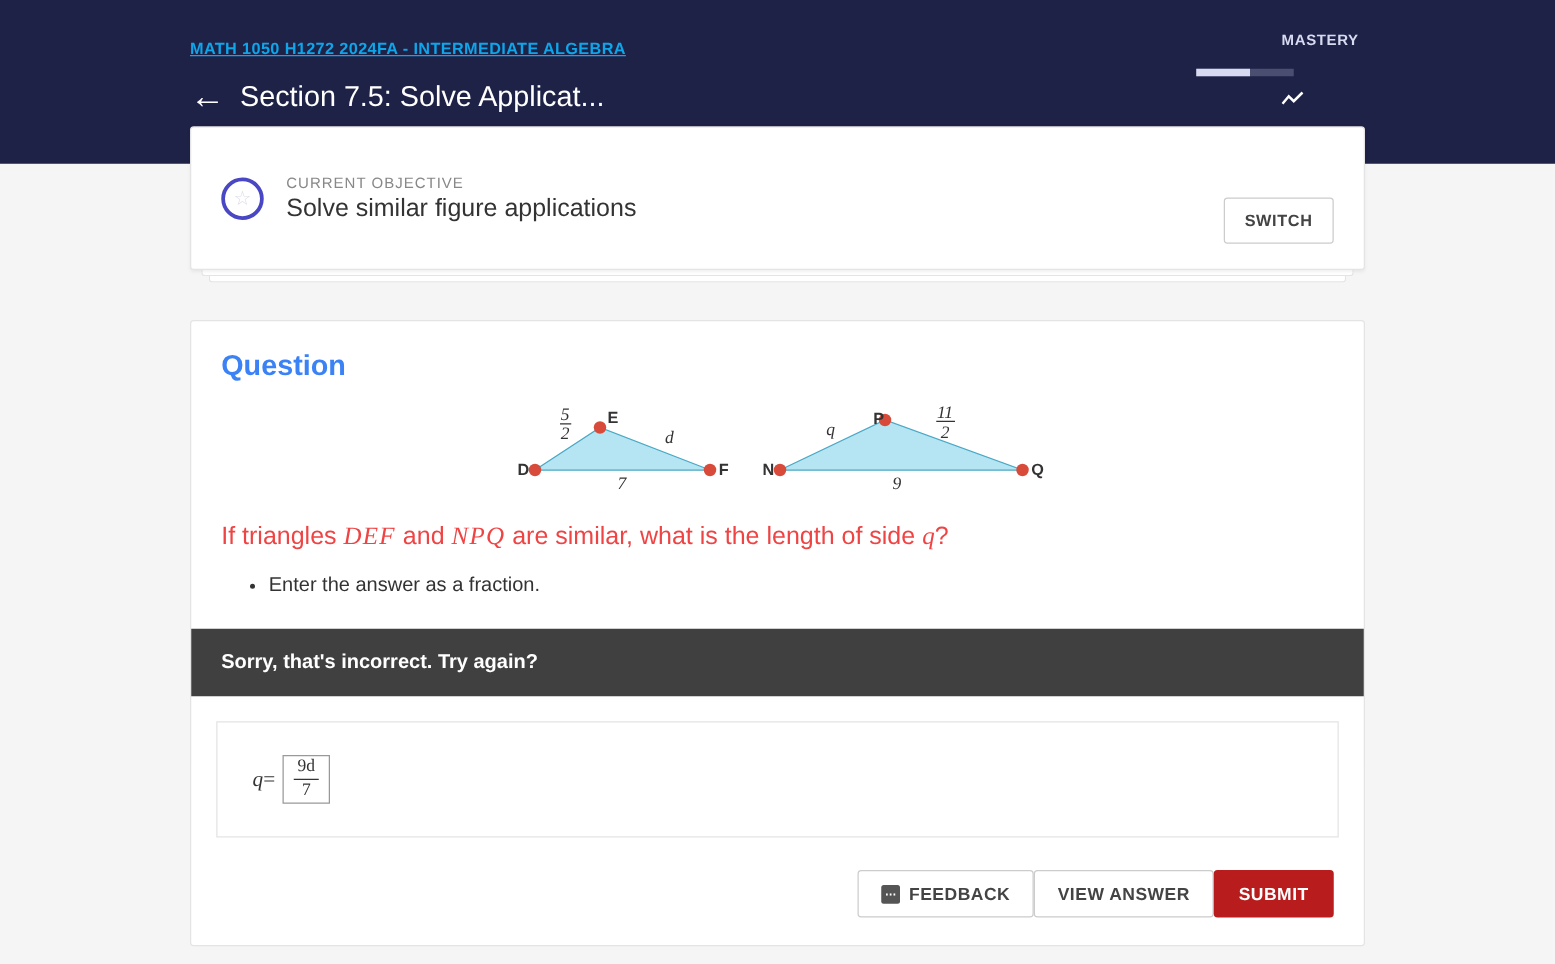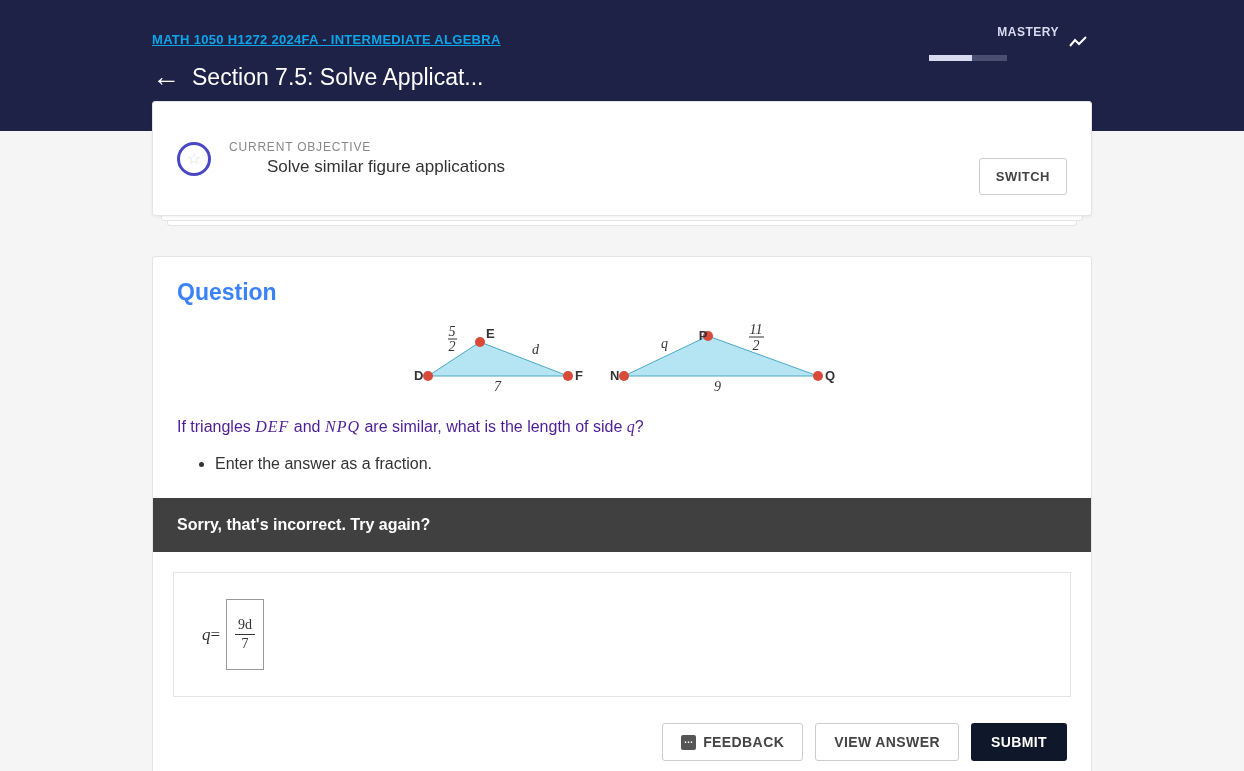--- a/index.html
+++ b/index.html
@@ -41,22 +41,22 @@
     .section-title {
       font-size: 23px;
       font-weight: 400;
       color: white;
     }
     .mastery-block {
       position: absolute;
       right: 15px;
       top: -5px;
       display: flex;
-      align-items: center;
       gap: 10px;
+      flex-direction: column;
     }
     .mastery-label {
       font-size: 12px;
       font-weight: 700;
       color: #d8daf0;
       letter-spacing: 0.5px;
     }
     .mastery-bar {
       width: 78px;
       height: 6px;
@@ -123,23 +123,22 @@
       font-size: 16px;
     }
     .objective-text { flex: 1; }
     .obj-label {
       font-size: 12px;
       color: #888;
       letter-spacing: 0.8px;
       margin-bottom: 3px;
     }
     .obj-title {
-      font-size: 17px;
+      font-size: 20px;
       color: #333;
-      margin-left: 38px;
     }
     .switch-btn {
       border: 1px solid #ccc;
       background: white;
       color: #444;
       font-size: 13px;
       font-weight: 700;
       letter-spacing: 0.5px;
       padding: 10px 16px;
       border-radius: 3px;
@@ -160,22 +159,22 @@
       color: #3b82f6;
       margin-bottom: 18px;
     }
     .figure-wrap {
       display: flex;
       justify-content: center;
       gap: 18px;
       margin: 10px 0 24px 0;
     }
     .q-prompt {
-      font-size: 16px;
-      color: #4c1d95;
+      font-size: 20px;
+      color: #ef4444;
       margin-bottom: 16px;
     }
     .math-it { font-family: Georgia, serif; font-style: italic; }
     .math-up { font-family: Georgia, serif; font-style: italic; letter-spacing: 1px; }
     .q-bullet {
       margin-left: 38px;
       font-size: 16px;
       color: #333;
     }
     .q-bullet li { padding: 3px 0; }
@@ -193,61 +192,61 @@
     }
     .answer-inner {
       display: flex;
       align-items: center;
       font-family: Georgia, serif;
       font-size: 17px;
       color: #333;
     }
     .ans-field {
       border: 1px solid #999;
-      padding: 18px 8px;
+      padding: 2px 8px;
       margin-left: 6px;
       display: inline-flex;
       align-items: center;
       min-width: 30px;
       min-height: 36px;
       justify-content: flex-end;
     }
     .frac {
       display: inline-flex;
       flex-direction: column;
       align-items: center;
       line-height: 1;
       font-size: 14px;
     }
     .frac .num { border-bottom: 1px solid #333; padding: 0 3px 2px 3px; }
     .frac .den { padding-top: 2px; }
 
     .action-row {
       display: flex;
       justify-content: flex-end;
-      gap: 12px;
+      gap: 0;
       padding: 16px 24px 22px 24px;
     }
     .btn-outline {
       border: 1px solid #ccc;
       background: white;
       color: #444;
       font-size: 14px;
       font-weight: 700;
       letter-spacing: 0.4px;
       padding: 10px 18px;
       border-radius: 3px;
       cursor: pointer;
       display: inline-flex;
       align-items: center;
       gap: 7px;
     }
     .btn-primary {
       border: none;
-      background: #0f172a;
+      background: #b91c1c;
       color: white;
       font-size: 14px;
       font-weight: 700;
       letter-spacing: 0.4px;
       padding: 11px 20px;
       border-radius: 3px;
       cursor: pointer;
     }
     .fb-icon {
       width: 15px; height: 15px;

